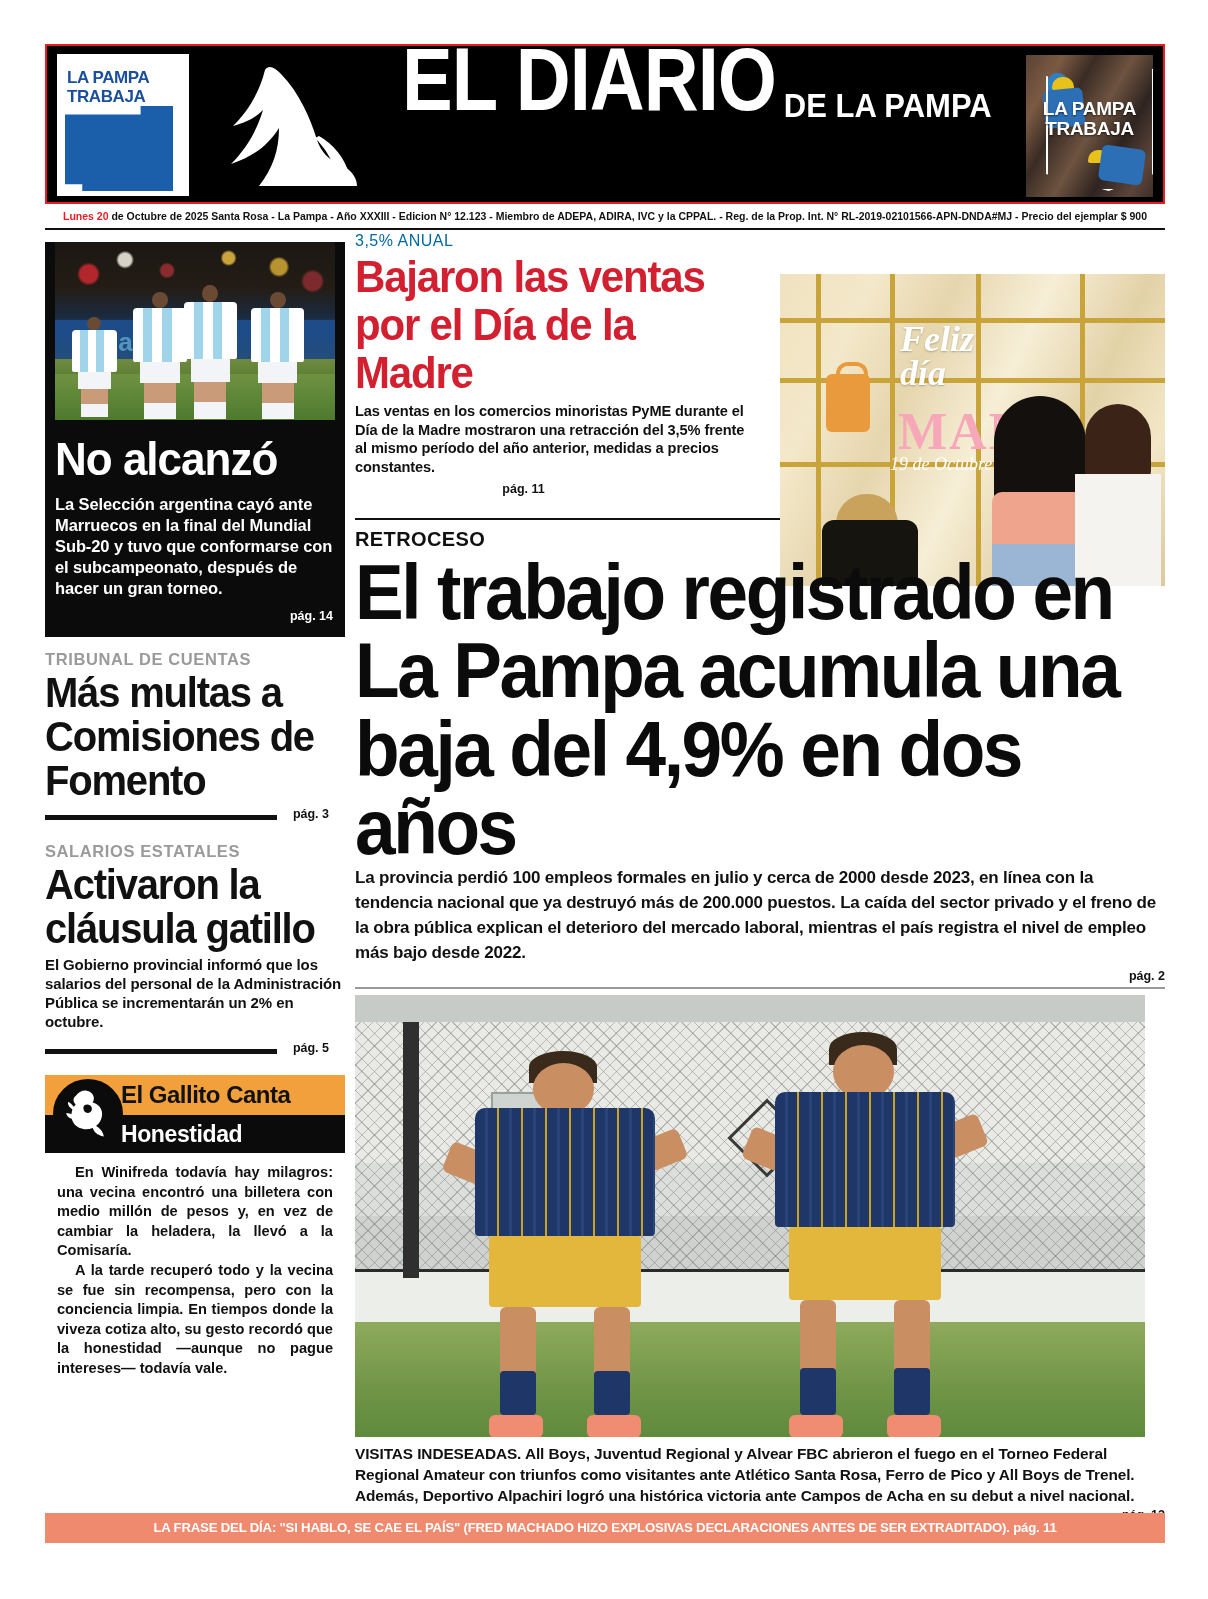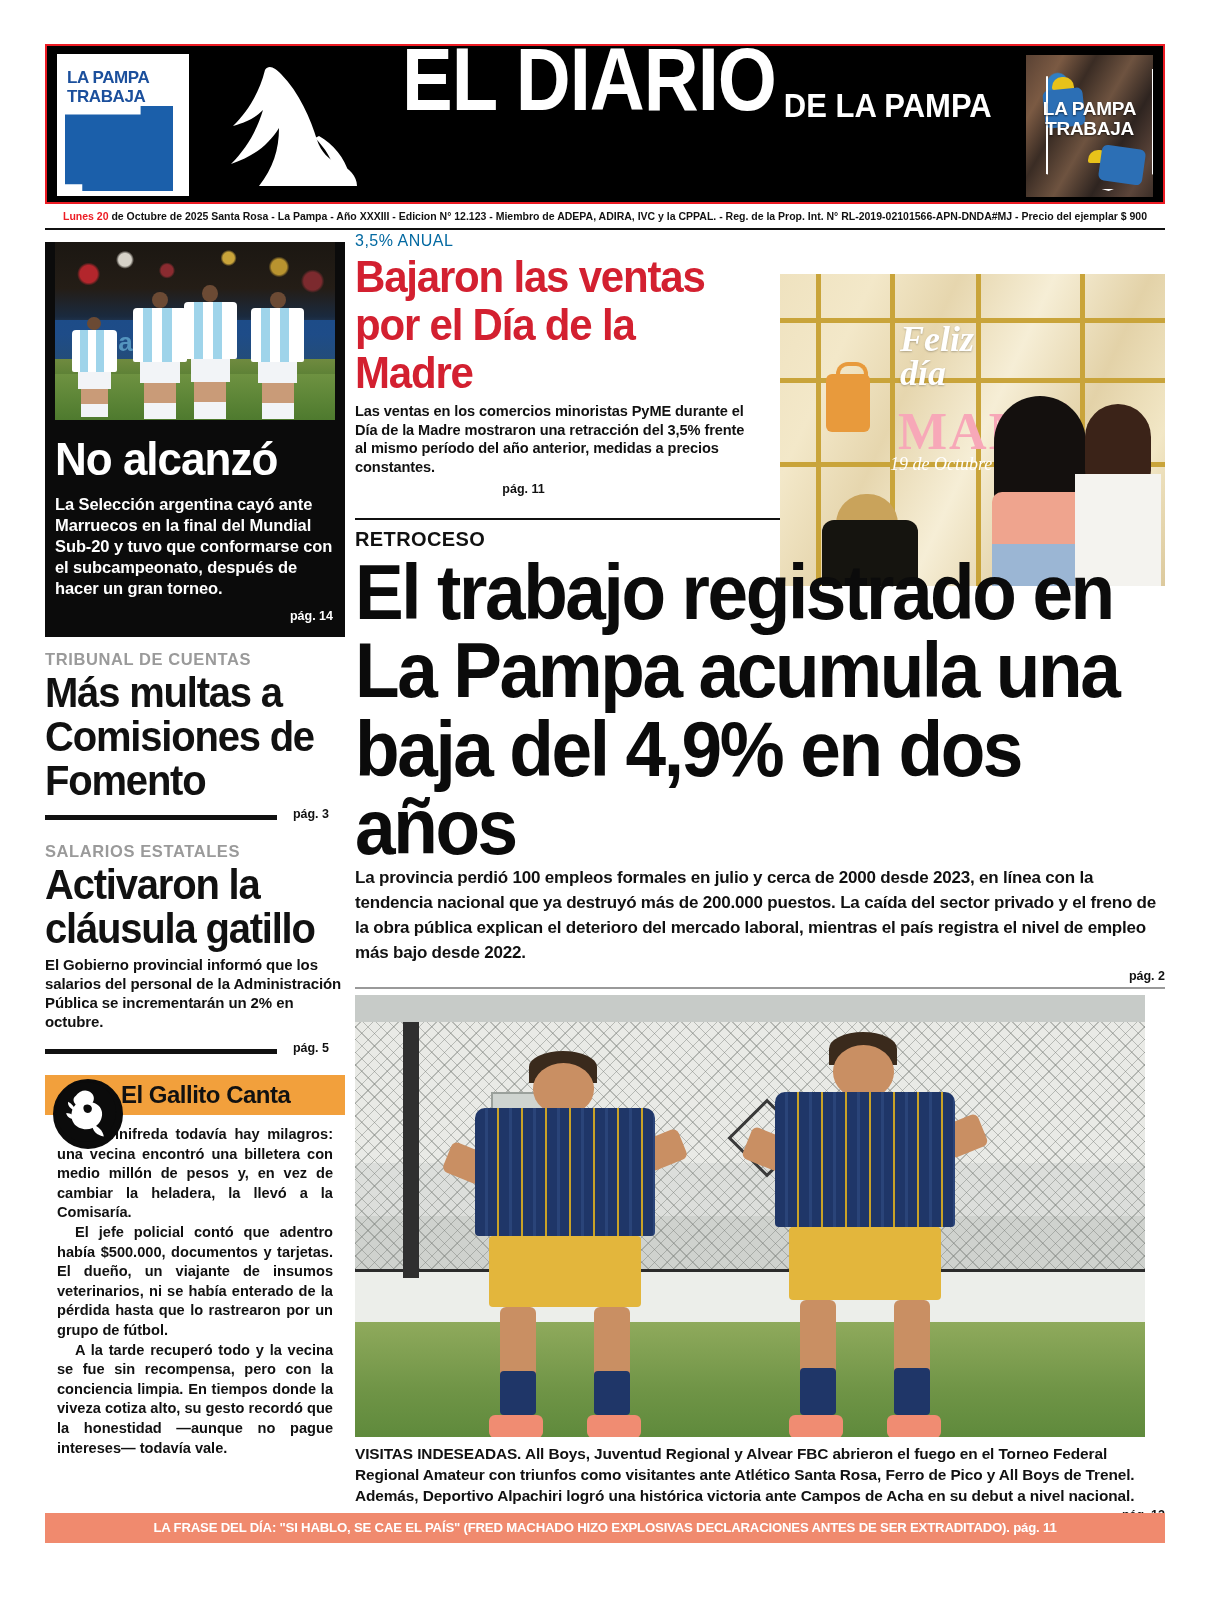--- a/index.html
+++ b/index.html
@@ -392,23 +392,25 @@
           <svg viewBox="0 0 66 66" width="62" height="62" aria-hidden="true">
             <circle cx="33" cy="33" r="32" fill="#0b0b0b"></circle>
             <path fill="#ffffff" d="M22 16 c4-6 12-8 17-3 c3 3 3 7 1 10 c5 1 9 5 10 10 c1 7-3 14-10 17 c-7 3-16 1-20-5 c-4-6-3-15 2-20 c-3-3-3-7 0-9 Z"></path>
             <path fill="#0b0b0b" d="M31 26 c3-2 7-1 8 2 c1 3-1 6-4 6 c-4 0-6-5-4-8 Z"></path>
             <path fill="#ffffff" d="M14 22 c4 2 7 6 8 10 c-5-2-9-6-8-10 Z M12 34 c5 0 9 3 11 7 c-6 0-11-3-11-7 Z"></path>
             <path fill="#ffffff" d="M40 46 c6 2 11 7 12 13 c-7-1-13-6-12-13 Z"></path>
           </svg>
         </div>
         <div class="t">El Gallito Canta</div>
       </div>
+      <div class="bar2">
+        <div class="t">Honestidad</div>
+      </div>
       <div class="gal-body">
         <p>En Winifreda todavía hay milagros: una vecina encontró una billetera con medio millón de pesos y, en vez de cambiar la heladera, la llevó a la Comisaría.</p>
-        <p>El jefe policial contó que adentro había $500.000, documentos y tarjetas. El dueño, un viajante de insumos veterinarios, ni se había enterado de la pérdida hasta que lo rastrearon por un grupo de fútbol.</p>
         <p>A la tarde recuperó todo y la vecina se fue sin recompensa, pero con la conciencia limpia. En tiempos donde la viveza cotiza alto, su gesto recordó que la honestidad —aunque no pague intereses— todavía vale.</p>
       </div>
     </div>
   </div>
 
   <div class="colR">
 
     <div class="top-flex">
       <div class="tf-text">
         <div class="tf-kicker">3,5% ANUAL</div>

